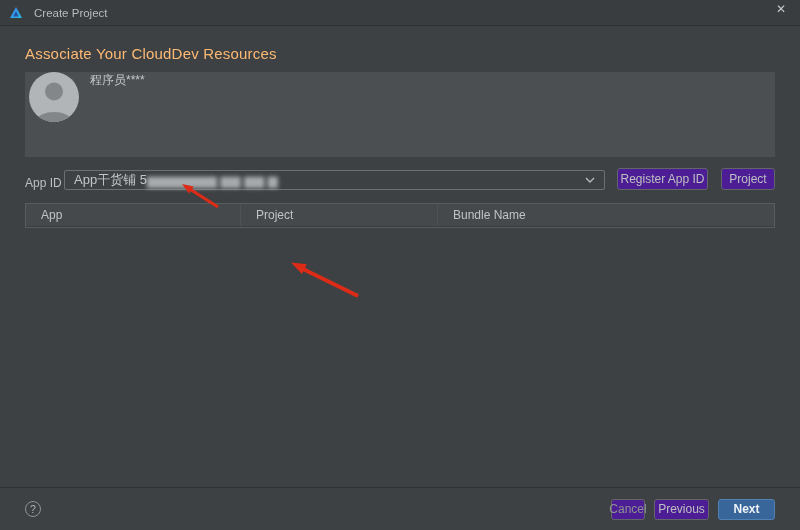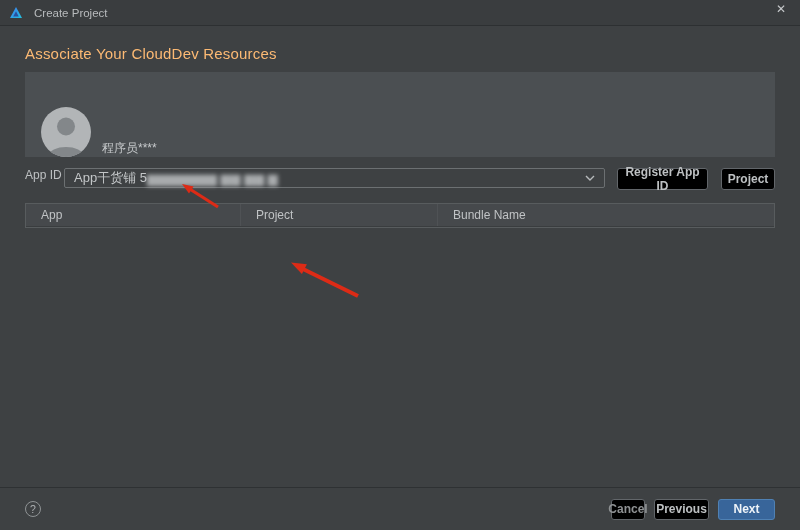--- a/index.html
+++ b/index.html
@@ -38,55 +38,54 @@
     color: #fdba74;
     letter-spacing: .2px;
   }
 
   
   .account-card {
     margin: 10px 25px 0 25px;
     height: 85px;
     background: #4b4f52;
     display: flex;
-    align-items: flex-end;
-    padding-left: 16px;
+    align-items: flex-start;
+    padding-left: 4px;
   }
   .avatar { width: 50px; height: 50px; display: block; }
   .account-name { margin-left: 11px; font-size: 12px; color: #c7cacc; }
 
   
   .appid-row {
     margin: 11px 25px 0 25px;
     height: 22px;
     display: flex;
-    align-items: flex-start;
+    align-items: flex-end;
   }
   .appid-label { font-size: 12px; color: #bdc0c2; width: 39px; flex: none; }
   .combo {
     width: 541px; height: 20px; flex: none;
     border: 1px solid #6c7072;
     border-radius: 2px;
     display: flex; align-items: center;
     padding: 0 9px;
     font-size: 13px; color: #c3c6c8;
     cursor: pointer;
     background: #3e4143;
   }
   .combo .chev { margin-left: auto; display: flex; align-items: center; }
   .btn {
     height: 22px;
-    background: #000000;
+    background: #4c1d95;
     border: 1px solid #62666a;
     border-radius: 3px;
     font-size: 12px; color: #bdc0c2;
     font-family: "Liberation Sans", sans-serif;
     display: inline-flex; align-items: center; justify-content: center;
     cursor: pointer;
-    font-weight: bold;
   }
   .btn-register { width: 91px; margin-left: 12px; }
   .btn-refresh  { width: 54px; margin-left: 13px; }
 
   
   .res-table {
     margin: 13px 25px 0 25px;
     border: 1px solid #585c5e;
   }
   .thead { display: flex; height: 23px; background: #46494c; border-bottom: 1px solid #3a3d3f; }

